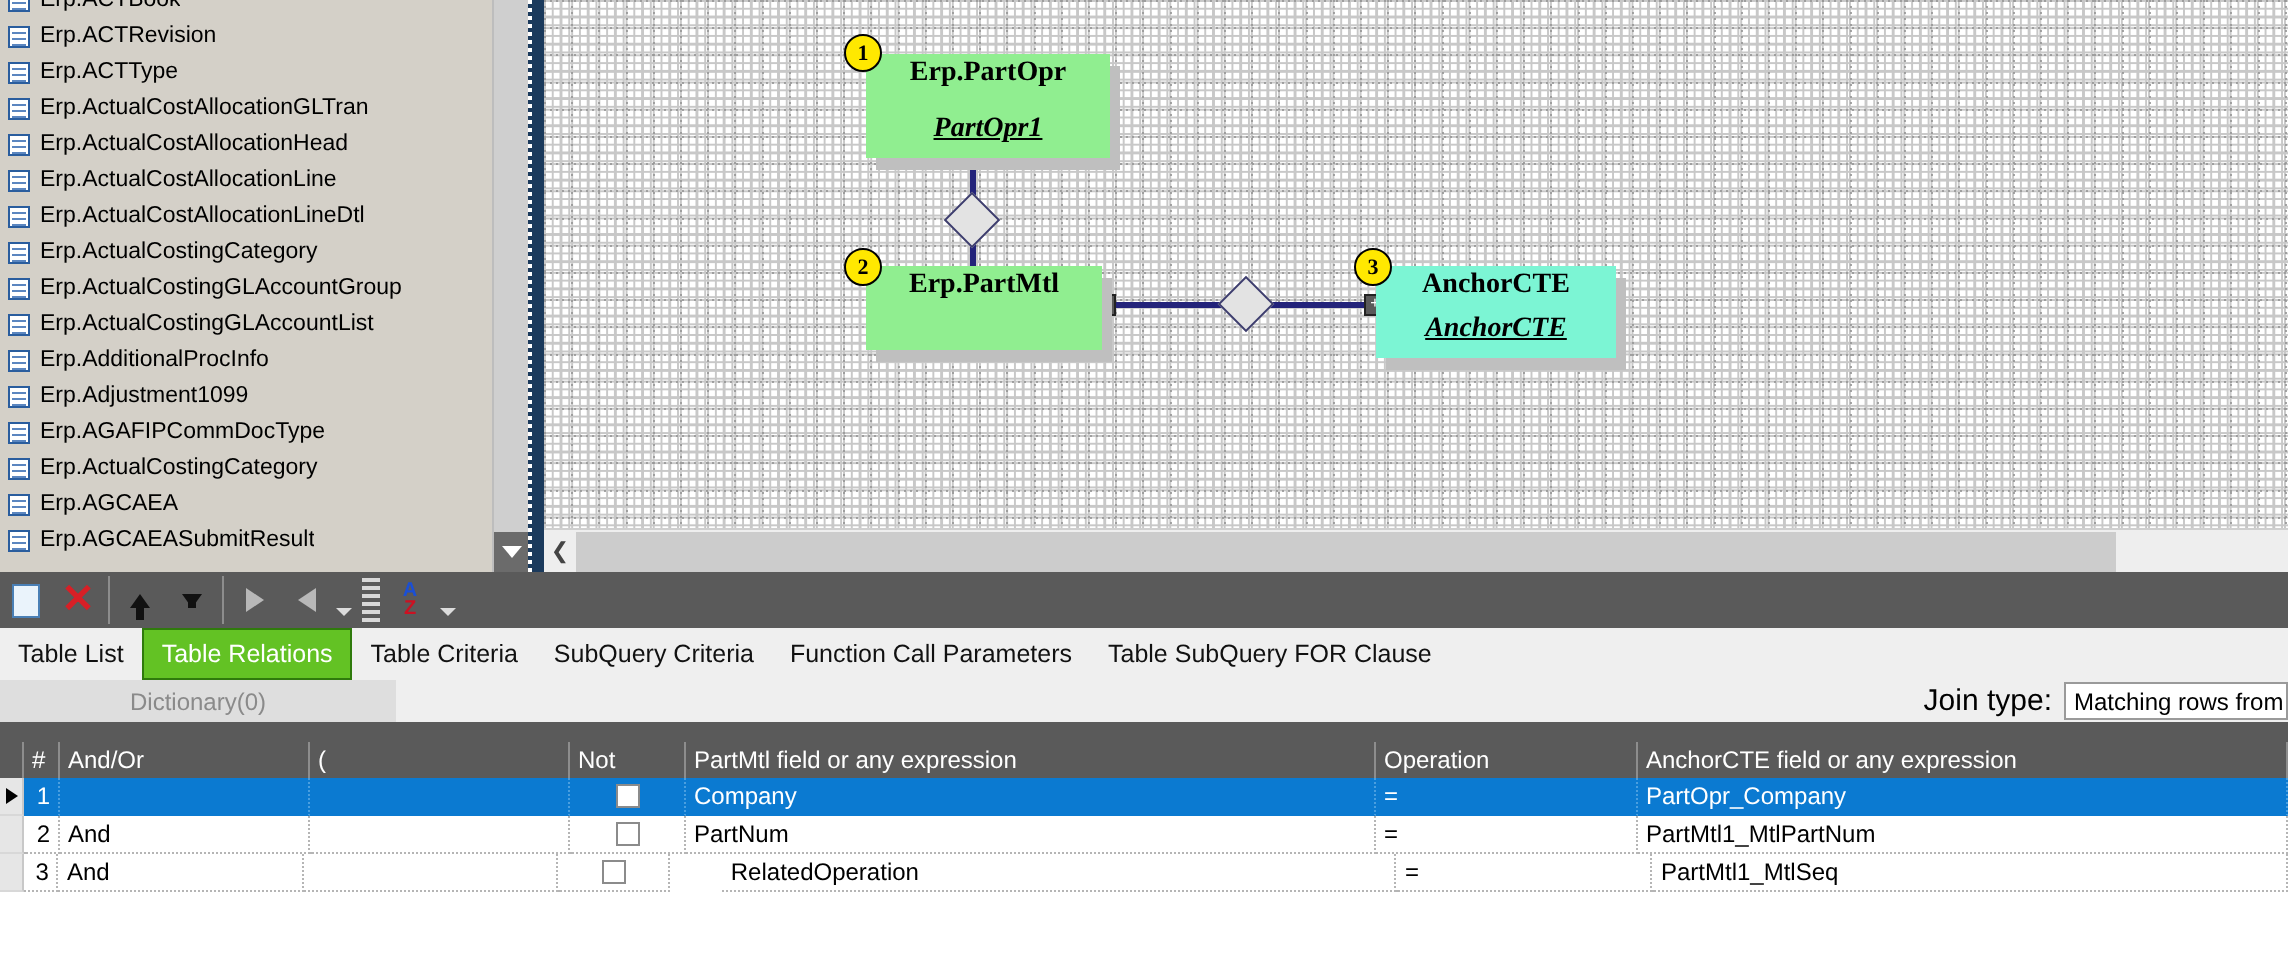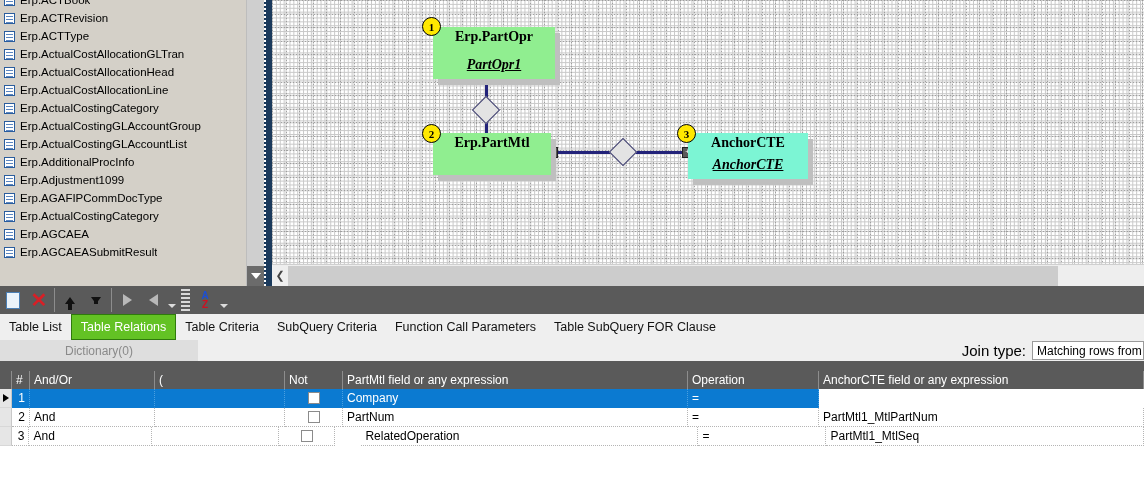--- a/index.html
+++ b/index.html
@@ -296,20 +296,24 @@
         <div class="tl-row">
           <span class="tl-ico"></span>
           <span class="tl-label">Erp.ActualCostAllocationHead</span>
         </div>
         <div class="tl-row">
           <span class="tl-ico"></span>
           <span class="tl-label">Erp.ActualCostAllocationLine</span>
         </div>
         <div class="tl-row">
           <span class="tl-ico"></span>
+          <span class="tl-label">Erp.ActualCostAllocationLineDtl</span>
+        </div>
+        <div class="tl-row">
+          <span class="tl-ico"></span>
           <span class="tl-label">Erp.ActualCostingCategory</span>
         </div>
         <div class="tl-row">
           <span class="tl-ico"></span>
           <span class="tl-label">Erp.ActualCostingGLAccountGroup</span>
         </div>
         <div class="tl-row">
           <span class="tl-ico"></span>
           <span class="tl-label">Erp.ActualCostingGLAccountList</span>
         </div>
@@ -473,20 +477,21 @@
             <div class="ind-tri"></div>
           </div>
           <div class="gc rownum" style="width: 18px;">1</div>
           <div class="gc" style="width: 125px;"></div>
           <div class="gc" style="width: 130px;"></div>
           <div class="gc chk" style="width: 58px;">
             <div class="cbox"></div>
           </div>
           <div class="gc" style="width: 345px;">Company</div>
           <div class="gc" style="width: 131px;">=</div>
+          <div class="gc" style="width: 325px;">PartOpr_Company</div>
         </div>
         <div class="g-row" style="top: 47px;">
           <div class="gc indicator" style="width: 12px;"></div>
           <div class="gc rownum" style="width: 18px;">2</div>
           <div class="gc" style="width: 125px;">And</div>
           <div class="gc" style="width: 130px;"></div>
           <div class="gc chk" style="width: 58px;">
             <div class="cbox"></div>
           </div>
           <div class="gc" style="width: 345px;">PartNum</div>

